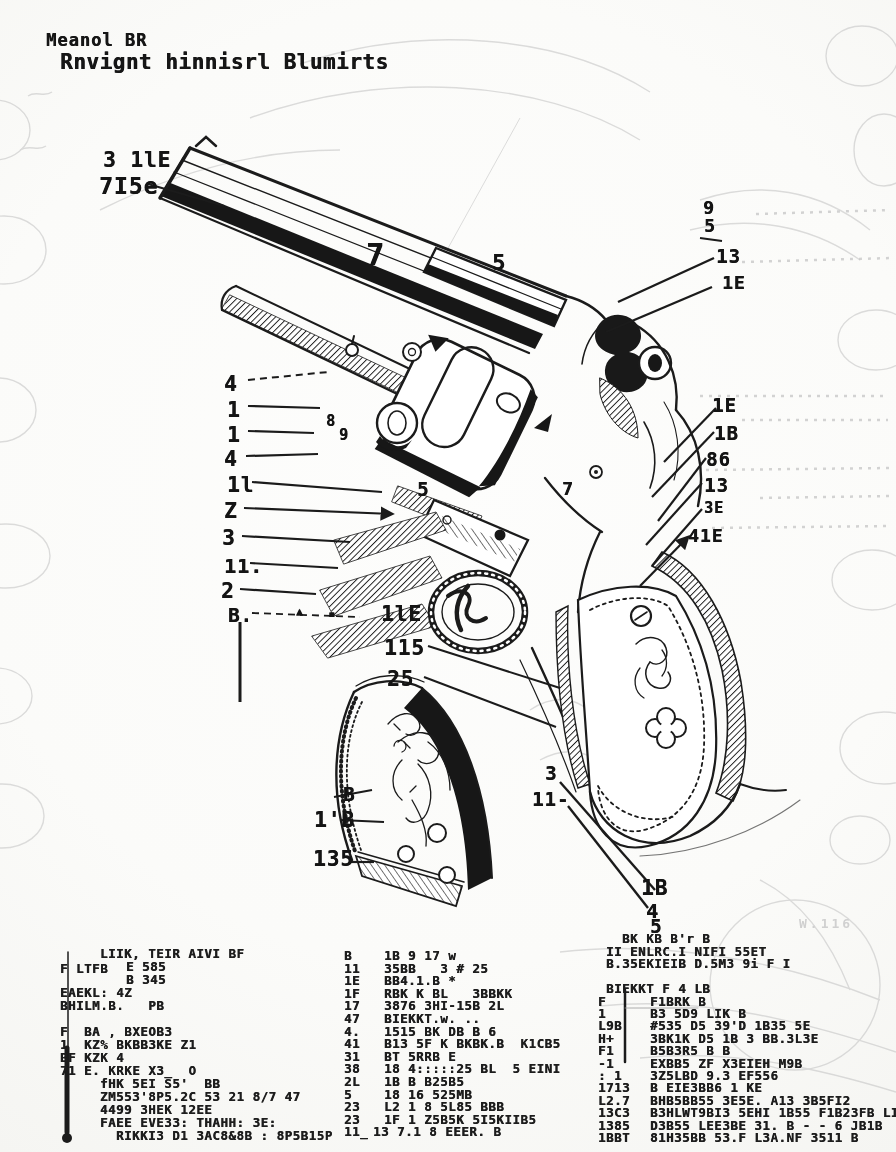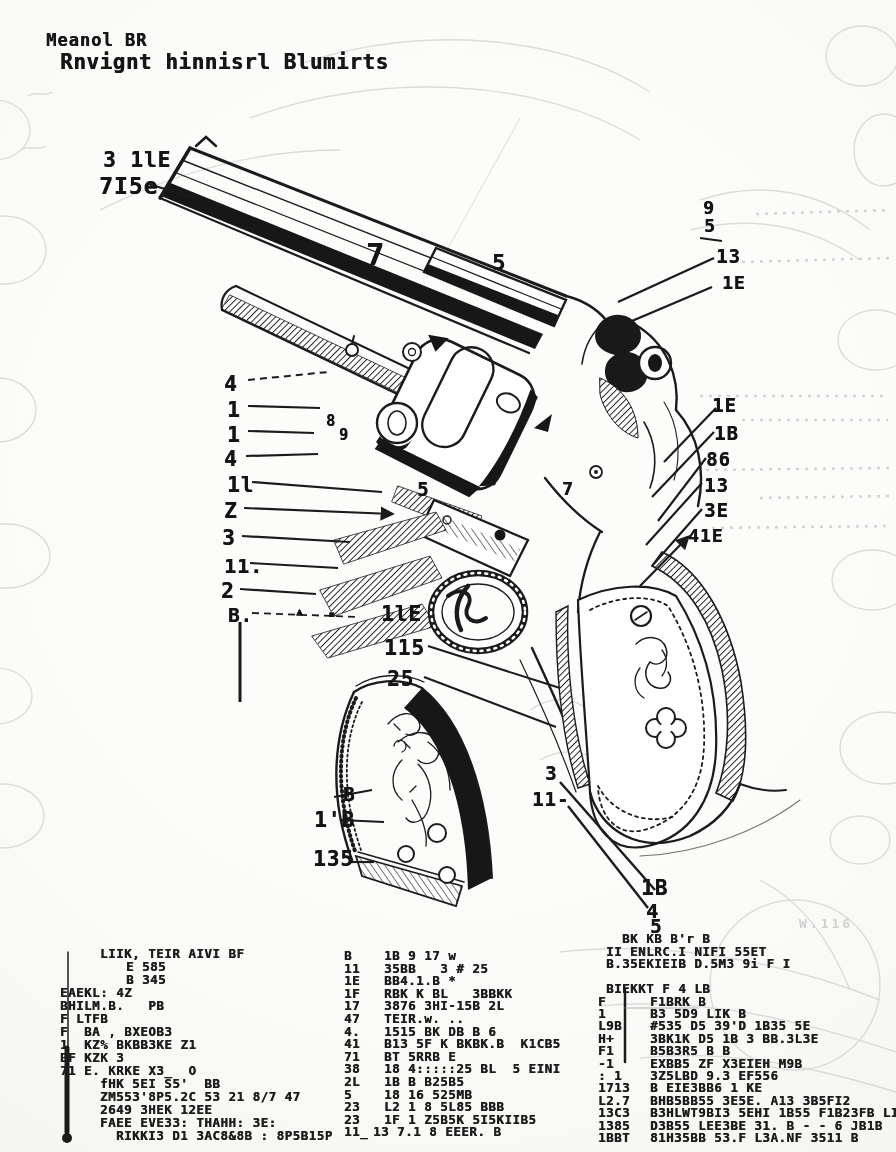--- a/index.html
+++ b/index.html
@@ -277,21 +277,21 @@
       <span class="co" style="left: 384px; top: 638px; font-size: 21px;">115</span>
       <span class="co" style="left: 387px; top: 669px; font-size: 21px;">25</span>
       <span class="co" style="left: 326px; top: 414px; font-size: 15px;">8</span>
       <span class="co" style="left: 339px; top: 428px; font-size: 15px;">9</span>
       <span class="co" style="left: 417px; top: 480px; font-size: 19px;">5</span>
       <span class="co" style="left: 562px; top: 480px; font-size: 18px;">7</span>
       <span class="co" style="left: 712px; top: 396px; font-size: 19px;">1E</span>
       <span class="co" style="left: 714px; top: 424px; font-size: 19px;">1B</span>
       <span class="co" style="left: 706px; top: 450px; font-size: 19px;">86</span>
       <span class="co" style="left: 704px; top: 476px; font-size: 19px;">13</span>
-      <span class="co" style="left: 704px; top: 501px; font-size: 19px;">3E</span>
+      <span class="co" style="left: 704px; top: 501px; font-size: 15px;">3E</span>
       <span class="co" style="left: 688px; top: 527px; font-size: 18px;">41E</span>
       <span class="co" style="left: 343px; top: 785px; font-size: 19px;">B</span>
       <span class="co" style="left: 314px; top: 810px; font-size: 21px;">1'B</span>
       <span class="co" style="left: 313px; top: 849px; font-size: 21px;">135</span>
       <span class="co" style="left: 545px; top: 764px; font-size: 19px;">3</span>
       <span class="co" style="left: 532px; top: 790px; font-size: 19px;">11-</span>
       <span class="co" style="left: 641px; top: 878px; font-size: 21px;">1B</span>
       <span class="co" style="left: 646px; top: 901px; font-size: 20px;">4</span>
       <span class="co" style="left: 650px; top: 917px; font-size: 19px;">5</span>
     </div>
@@ -302,47 +302,47 @@
   </div>
 
   <div class="wm">W.116</div>
 
   <div id="parts-layer">
       <div class="pl-line" style="left: 100px; top: 948px;">LIIK, TEIR AIVI BF</div>
       <div class="pl-line" style="left: 126px; top: 961px;">E 585</div>
       <div class="pl-line" style="left: 126px; top: 974px;">B 345</div>
       <div class="pl-line" style="left: 60px; top: 987px;">EAEKL: 4Z</div>
       <div class="pl-line" style="left: 60px; top: 1000px;">BHILM.B.   PB</div>
-      <div class="pl-line" style="left: 60px; top: 1013px;">F LTFB</div>
+      <div class="pl-line" style="left: 60px; top: 963px;">F LTFB</div>
       <div class="pl-line" style="left: 60px; top: 1026px;">F  BA , BXEOB3</div>
       <div class="pl-line" style="left: 60px; top: 1039px;">1  KZ% BKBB3KE Z1</div>
-      <div class="pl-line" style="left: 60px; top: 1052px;">BF KZK 3</div>
+      <div class="pl-line" style="left: 60px; top: 1052px;">BF KZK 4</div>
       <div class="pl-line" style="left: 60px; top: 1065px;">71 E. KRKE X3_  O</div>
       <div class="pl-line" style="left: 100px; top: 1078px;">fHK 5EI S5'  BB</div>
       <div class="pl-line" style="left: 100px; top: 1091px;">ZM553'8P5.2C 53 21 8/7 47</div>
-      <div class="pl-line" style="left: 100px; top: 1104px;">2649 3HEK 12EE</div>
+      <div class="pl-line" style="left: 100px; top: 1104px;">4499 3HEK 12EE</div>
       <div class="pl-line" style="left: 100px; top: 1117px;">FAEE EVE33: THAHH: 3E:</div>
       <div class="pl-line" style="left: 116px; top: 1130px;">RIKKI3 D1 3AC8&amp;8B : 8P5B15P</div>
       <div class="pl-line" style="left: 344px; top: 950px;">B</div>
       <div class="pl-line" style="left: 384px; top: 950px;">1B 9 17 w</div>
       <div class="pl-line" style="left: 344px; top: 962.6px;">11</div>
       <div class="pl-line" style="left: 384px; top: 962.6px;">35BB   3 # 25</div>
       <div class="pl-line" style="left: 344px; top: 975.2px;">1E</div>
       <div class="pl-line" style="left: 384px; top: 975.2px;">BB4.1.B *</div>
       <div class="pl-line" style="left: 344px; top: 987.8px;">1F</div>
       <div class="pl-line" style="left: 384px; top: 987.8px;">RBK K BL   3BBKK</div>
       <div class="pl-line" style="left: 344px; top: 1000.4px;">17</div>
       <div class="pl-line" style="left: 384px; top: 1000.4px;">3876 3HI-15B 2L</div>
       <div class="pl-line" style="left: 344px; top: 1013px;">47</div>
-      <div class="pl-line" style="left: 384px; top: 1013px;">TEIR.w. ..</div>
+      <div class="pl-line" style="left: 384px; top: 1013px;">BIEKKT.w. ..</div>
       <div class="pl-line" style="left: 344px; top: 1025.6px;">4.</div>
       <div class="pl-line" style="left: 384px; top: 1025.6px;">1515 BK DB B 6</div>
       <div class="pl-line" style="left: 344px; top: 1038.2px;">41</div>
       <div class="pl-line" style="left: 384px; top: 1038.2px;">B13 5F K BKBK.B  K1CB5</div>
-      <div class="pl-line" style="left: 344px; top: 1050.8px;">71</div>
+      <div class="pl-line" style="left: 344px; top: 1050.8px;">31</div>
       <div class="pl-line" style="left: 384px; top: 1050.8px;">BT 5RRB E</div>
       <div class="pl-line" style="left: 344px; top: 1063.4px;">38</div>
       <div class="pl-line" style="left: 384px; top: 1063.4px;">18 4:::::25 BL  5 EINI</div>
       <div class="pl-line" style="left: 344px; top: 1076px;">2L</div>
       <div class="pl-line" style="left: 384px; top: 1076px;">1B B B25B5</div>
       <div class="pl-line" style="left: 344px; top: 1088.6px;">5</div>
       <div class="pl-line" style="left: 384px; top: 1088.6px;">18 16 525MB</div>
       <div class="pl-line" style="left: 344px; top: 1101.2px;">23</div>
       <div class="pl-line" style="left: 384px; top: 1101.2px;">L2 1 8 5L85 BBB</div>
       <div class="pl-line" style="left: 344px; top: 1113.8px;">23</div>

